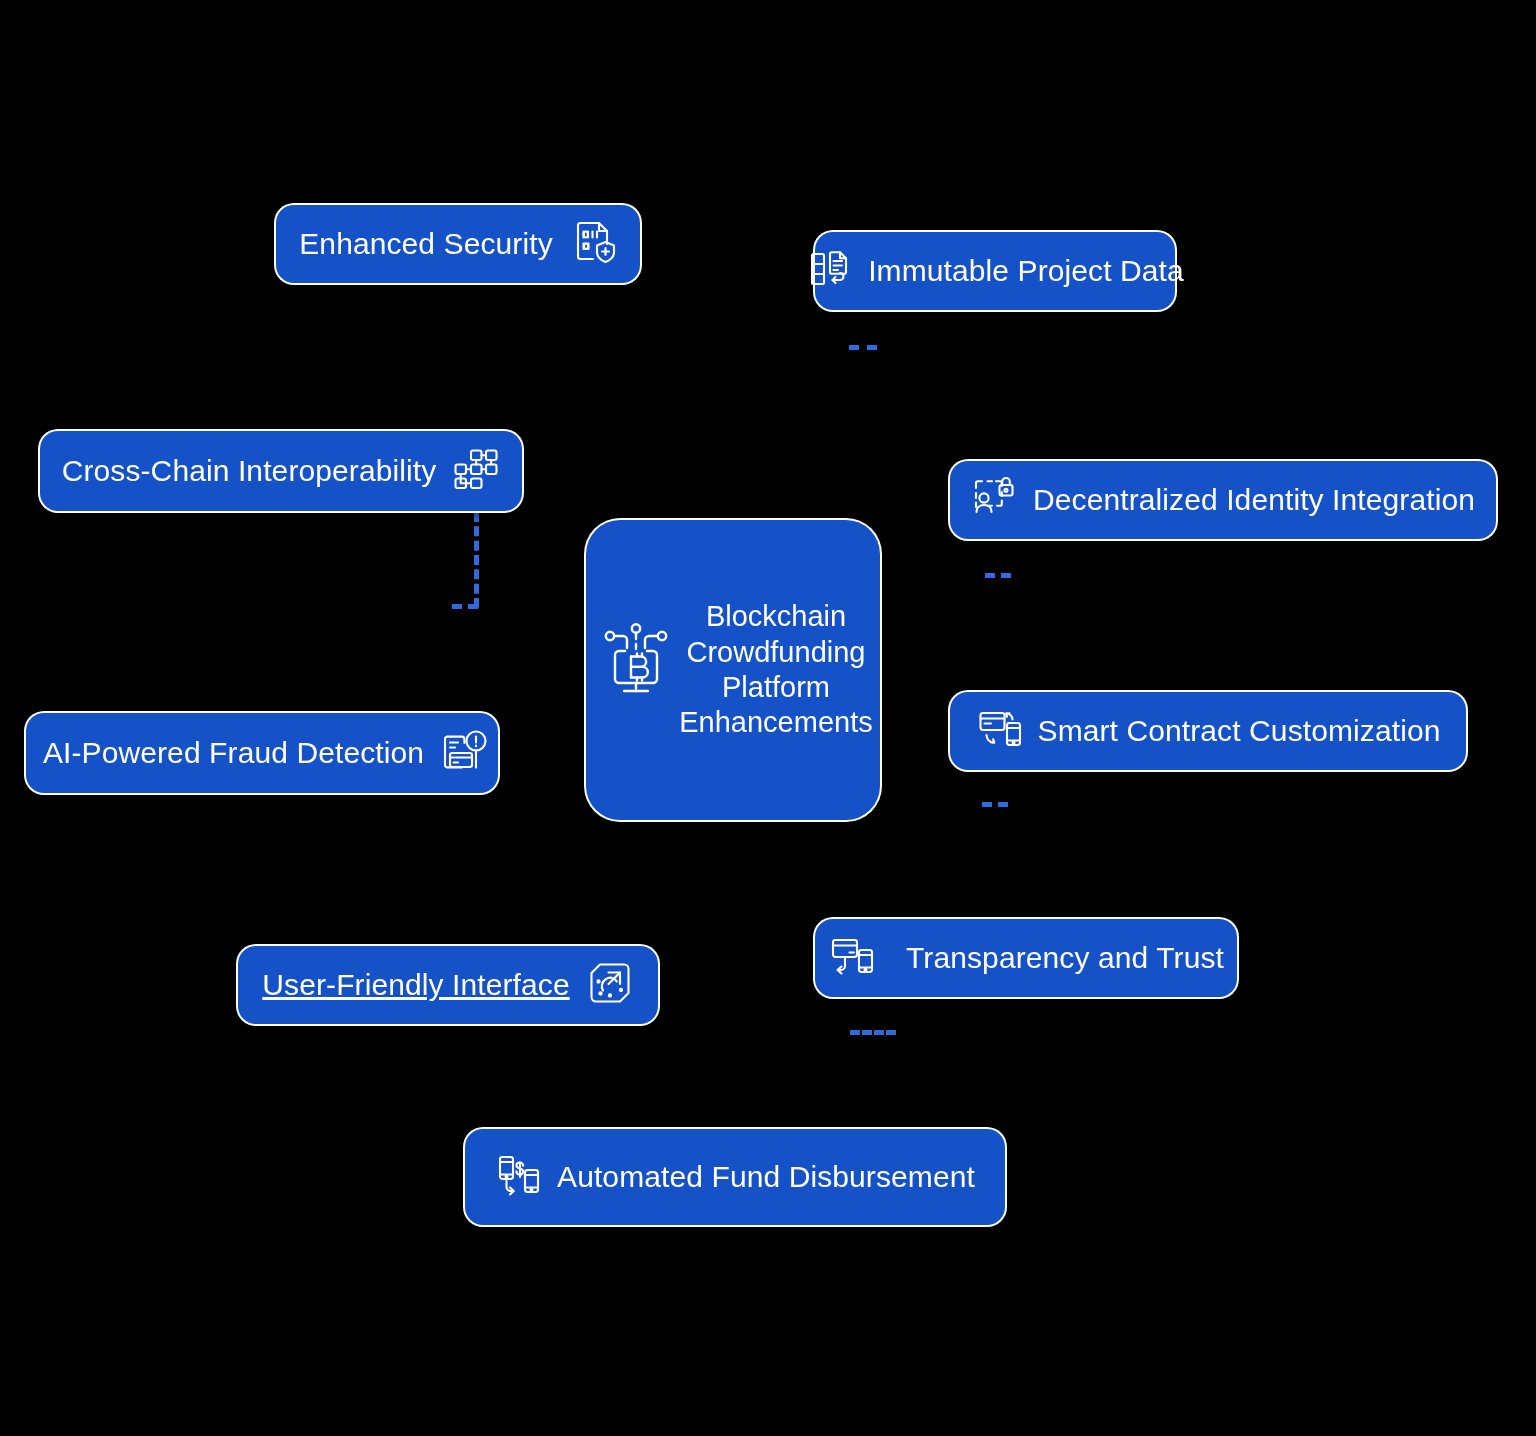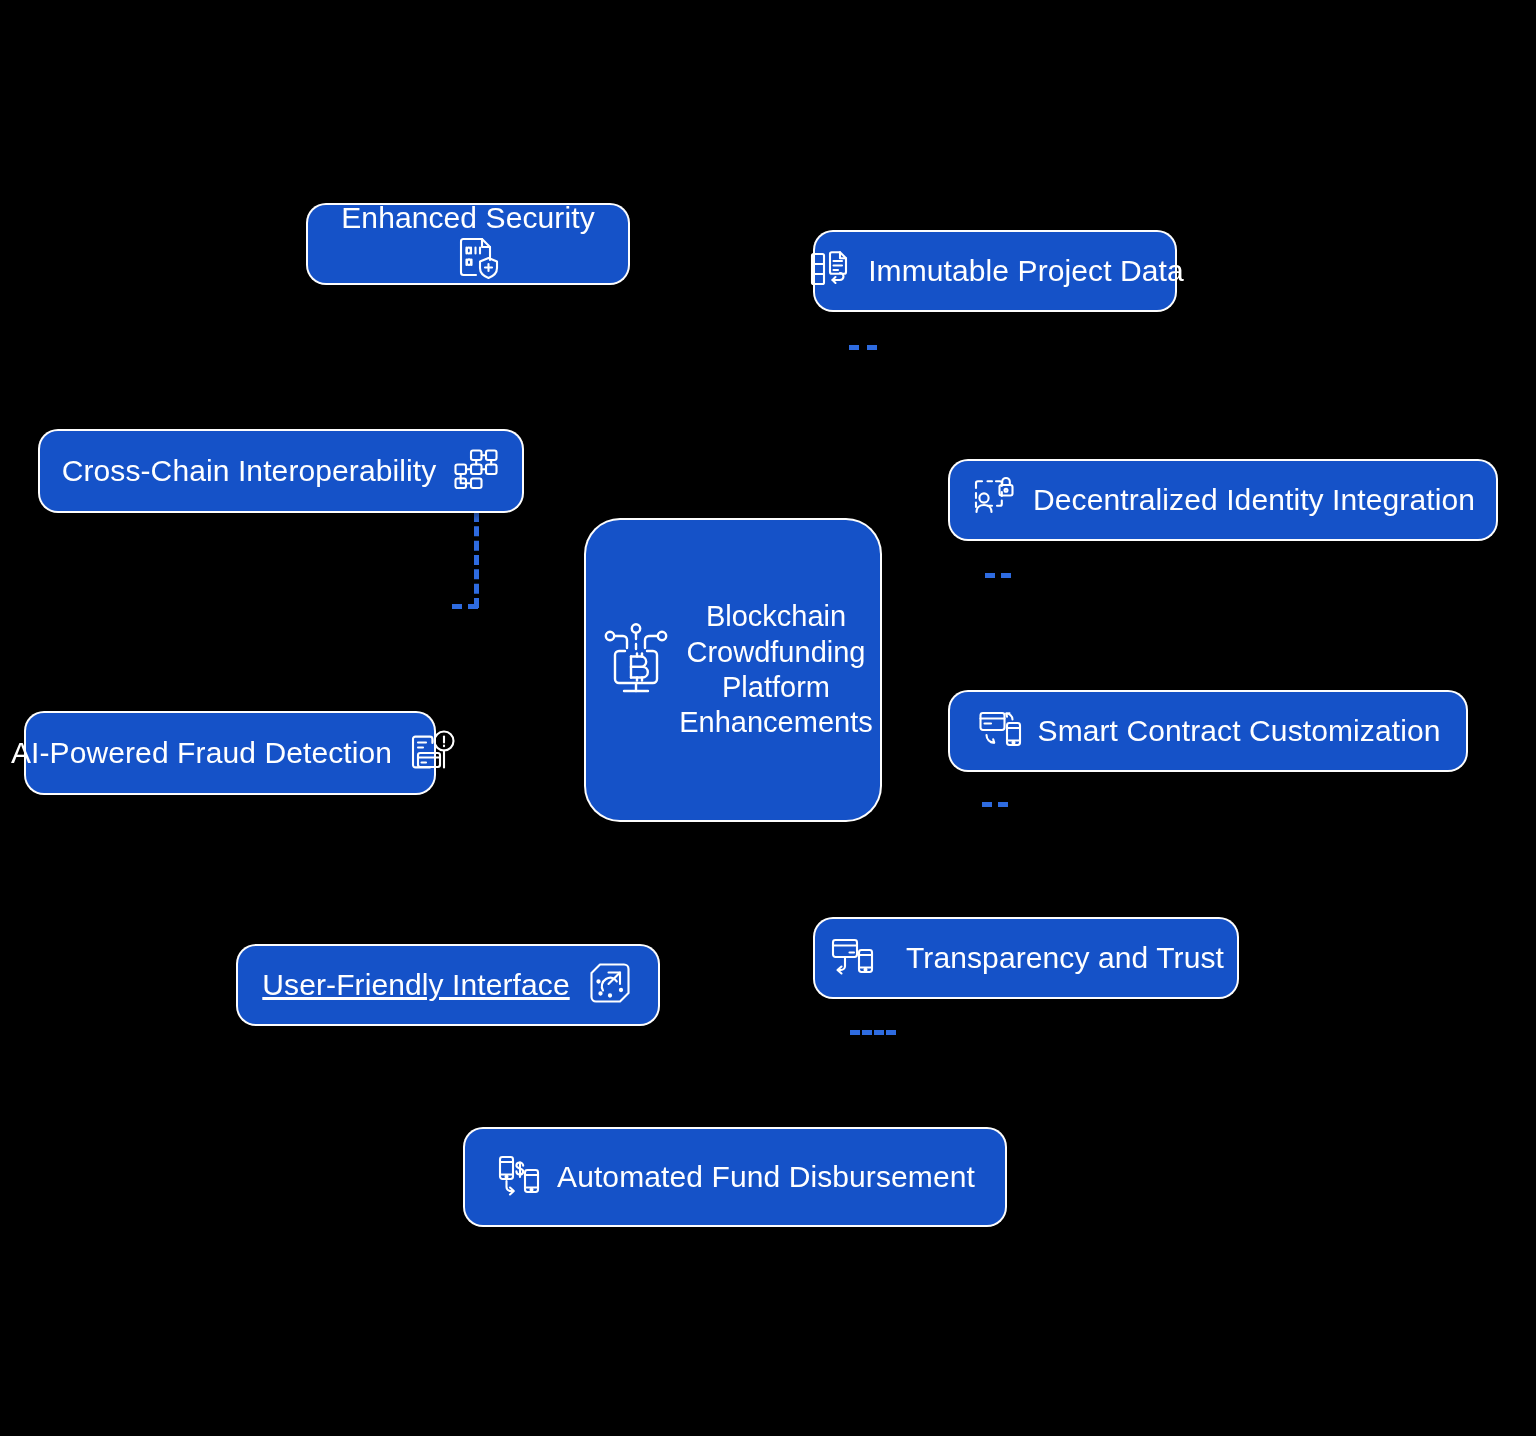--- a/index.html
+++ b/index.html
@@ -125,21 +125,21 @@
         <path d="M38 33.5 H48 a5.2 5.2 0 0 1 0 10.4 H38"></path>
         <path d="M38 43.9 H49.5 a5.3 5.3 0 0 1 0 10.6 H38"></path>
       </svg>
     </span>
     <div class="center-label">Blockchain
 Crowdfunding
 Platform
 Enhancements</div>
   </div>
 
-  <div class="node icon-right" style="left:308px; top:205px; width:320px; height:78px;flex-direction:column;">
+  <div class="node icon-right" style="left:276px; top:205px; width:364px; height:78px;">
     <span class="label">Enhanced Security</span>
     <span class="ico">
       <svg width="48" height="48" viewBox="0 0 48 48" fill="none" stroke="#ffffff" stroke-width="2.1" stroke-linecap="round" stroke-linejoin="round">
         <path d="M9 7.5 a2.5 2.5 0 0 1 2.5 -2.5 H30 l8 8 V26"></path>
         <path d="M9 7.5 V38.5 a2.5 2.5 0 0 0 2.5 2.5 H24"></path>
         <path d="M30 5 V13 H38"></path>
         <path d="M14.5 13.5 V19.5 M19 13.5 V19.5 M23.5 13.5 V19.5 M28 13.5 V19.5"></path>
         <path d="M14.5 25.5 V31 M19.5 25.5 V31"></path>
         <ellipse cx="16.8" cy="16.5" rx="2.1" ry="3"></ellipse>
         <ellipse cx="17" cy="28.2" rx="2.1" ry="2.8"></ellipse>
@@ -199,21 +199,21 @@
         <circle cx="13" cy="24" r="4.6"></circle>
         <path d="M5.5 38 c0 -4.4 3.4 -7 7.5 -7 s7.5 2.6 7.5 7"></path>
         <rect x="28.5" y="11" width="13" height="10.5" rx="2"></rect>
         <path d="M31.2 11 V7.8 a3.8 3.8 0 0 1 7.6 0 V11"></path>
         <circle cx="35" cy="16.2" r="1.5"></circle>
       </svg>
     </span>
     <span class="label">Decentralized Identity Integration</span>
   </div>
 
-  <div class="node icon-right" style="left:26px; top:713px; width:408px; height:80px;padding-left:29px;">
+  <div class="node icon-right" style="left:26px; top:713px; width:472px; height:80px;padding-left:29px;">
     <span class="label">AI-Powered Fraud Detection</span>
     <span class="ico">
       <svg width="48" height="48" viewBox="0 0 48 48" fill="none" stroke="#ffffff" stroke-width="2.1" stroke-linecap="round" stroke-linejoin="round">
         <path d="M5 12 a2.4 2.4 0 0 1 2.4 -2.4 H22 a2.4 2.4 0 0 1 2.4 2.4 V16"></path>
         <path d="M5 12 V38 a2.4 2.4 0 0 0 2.4 2.4 H22"></path>
         <path d="M10 15.5 H18"></path>
         <path d="M10 20.5 H15"></path>
         <rect x="10" y="26" width="22" height="14" rx="2.2"></rect>
         <path d="M10 30.5 H32"></path>
         <path d="M13.5 35.5 H18"></path>

